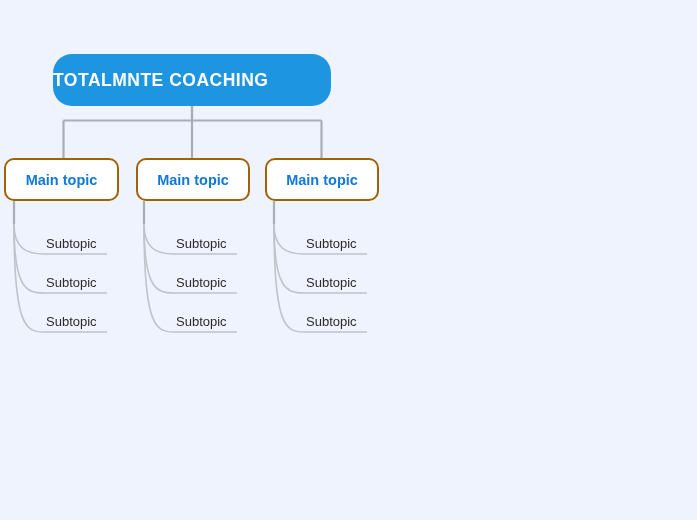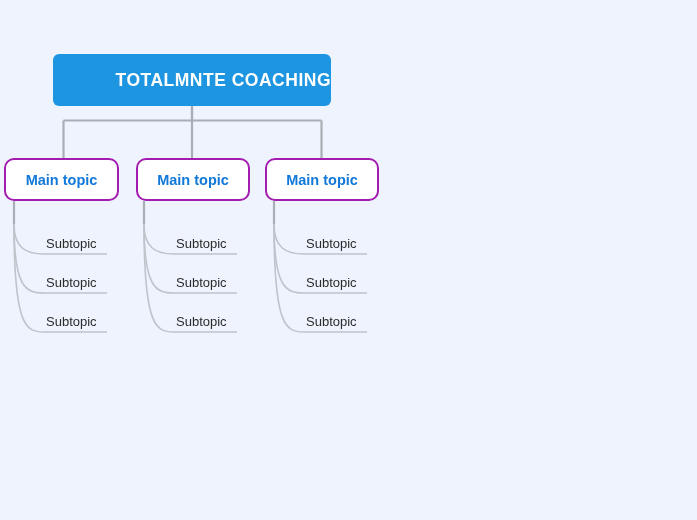--- a/index.html
+++ b/index.html
@@ -35,41 +35,41 @@
   }
 
   
   .root-node {
     position: absolute;
     left: 53px;
     top: 54px;
     width: 278px;
     height: 52px;
     background: #1e95e0;
-    border-radius: 6px;
+    border-radius: 19px;
     display: flex;
     align-items: center;
-    justify-content: flex-end;
+    justify-content: flex-start;
     box-sizing: border-box;
     z-index: 3;
   }
   .root-label {
     color: #ffffff;
     font-size: 17.5px;
     font-weight: bold;
     letter-spacing: 0.5px;
     white-space: nowrap;
   }
 
   
   .main-node {
     position: absolute;
     height: 43px;
     background: #ffffff;
-    border: 2px solid #a21caf;
+    border: 2px solid #a16207;
     border-radius: 10px;
     display: flex;
     align-items: center;
     justify-content: center;
     box-sizing: border-box;
     z-index: 3;
   }
   .main-label {
     color: #1279d8;
     font-size: 14.5px;

